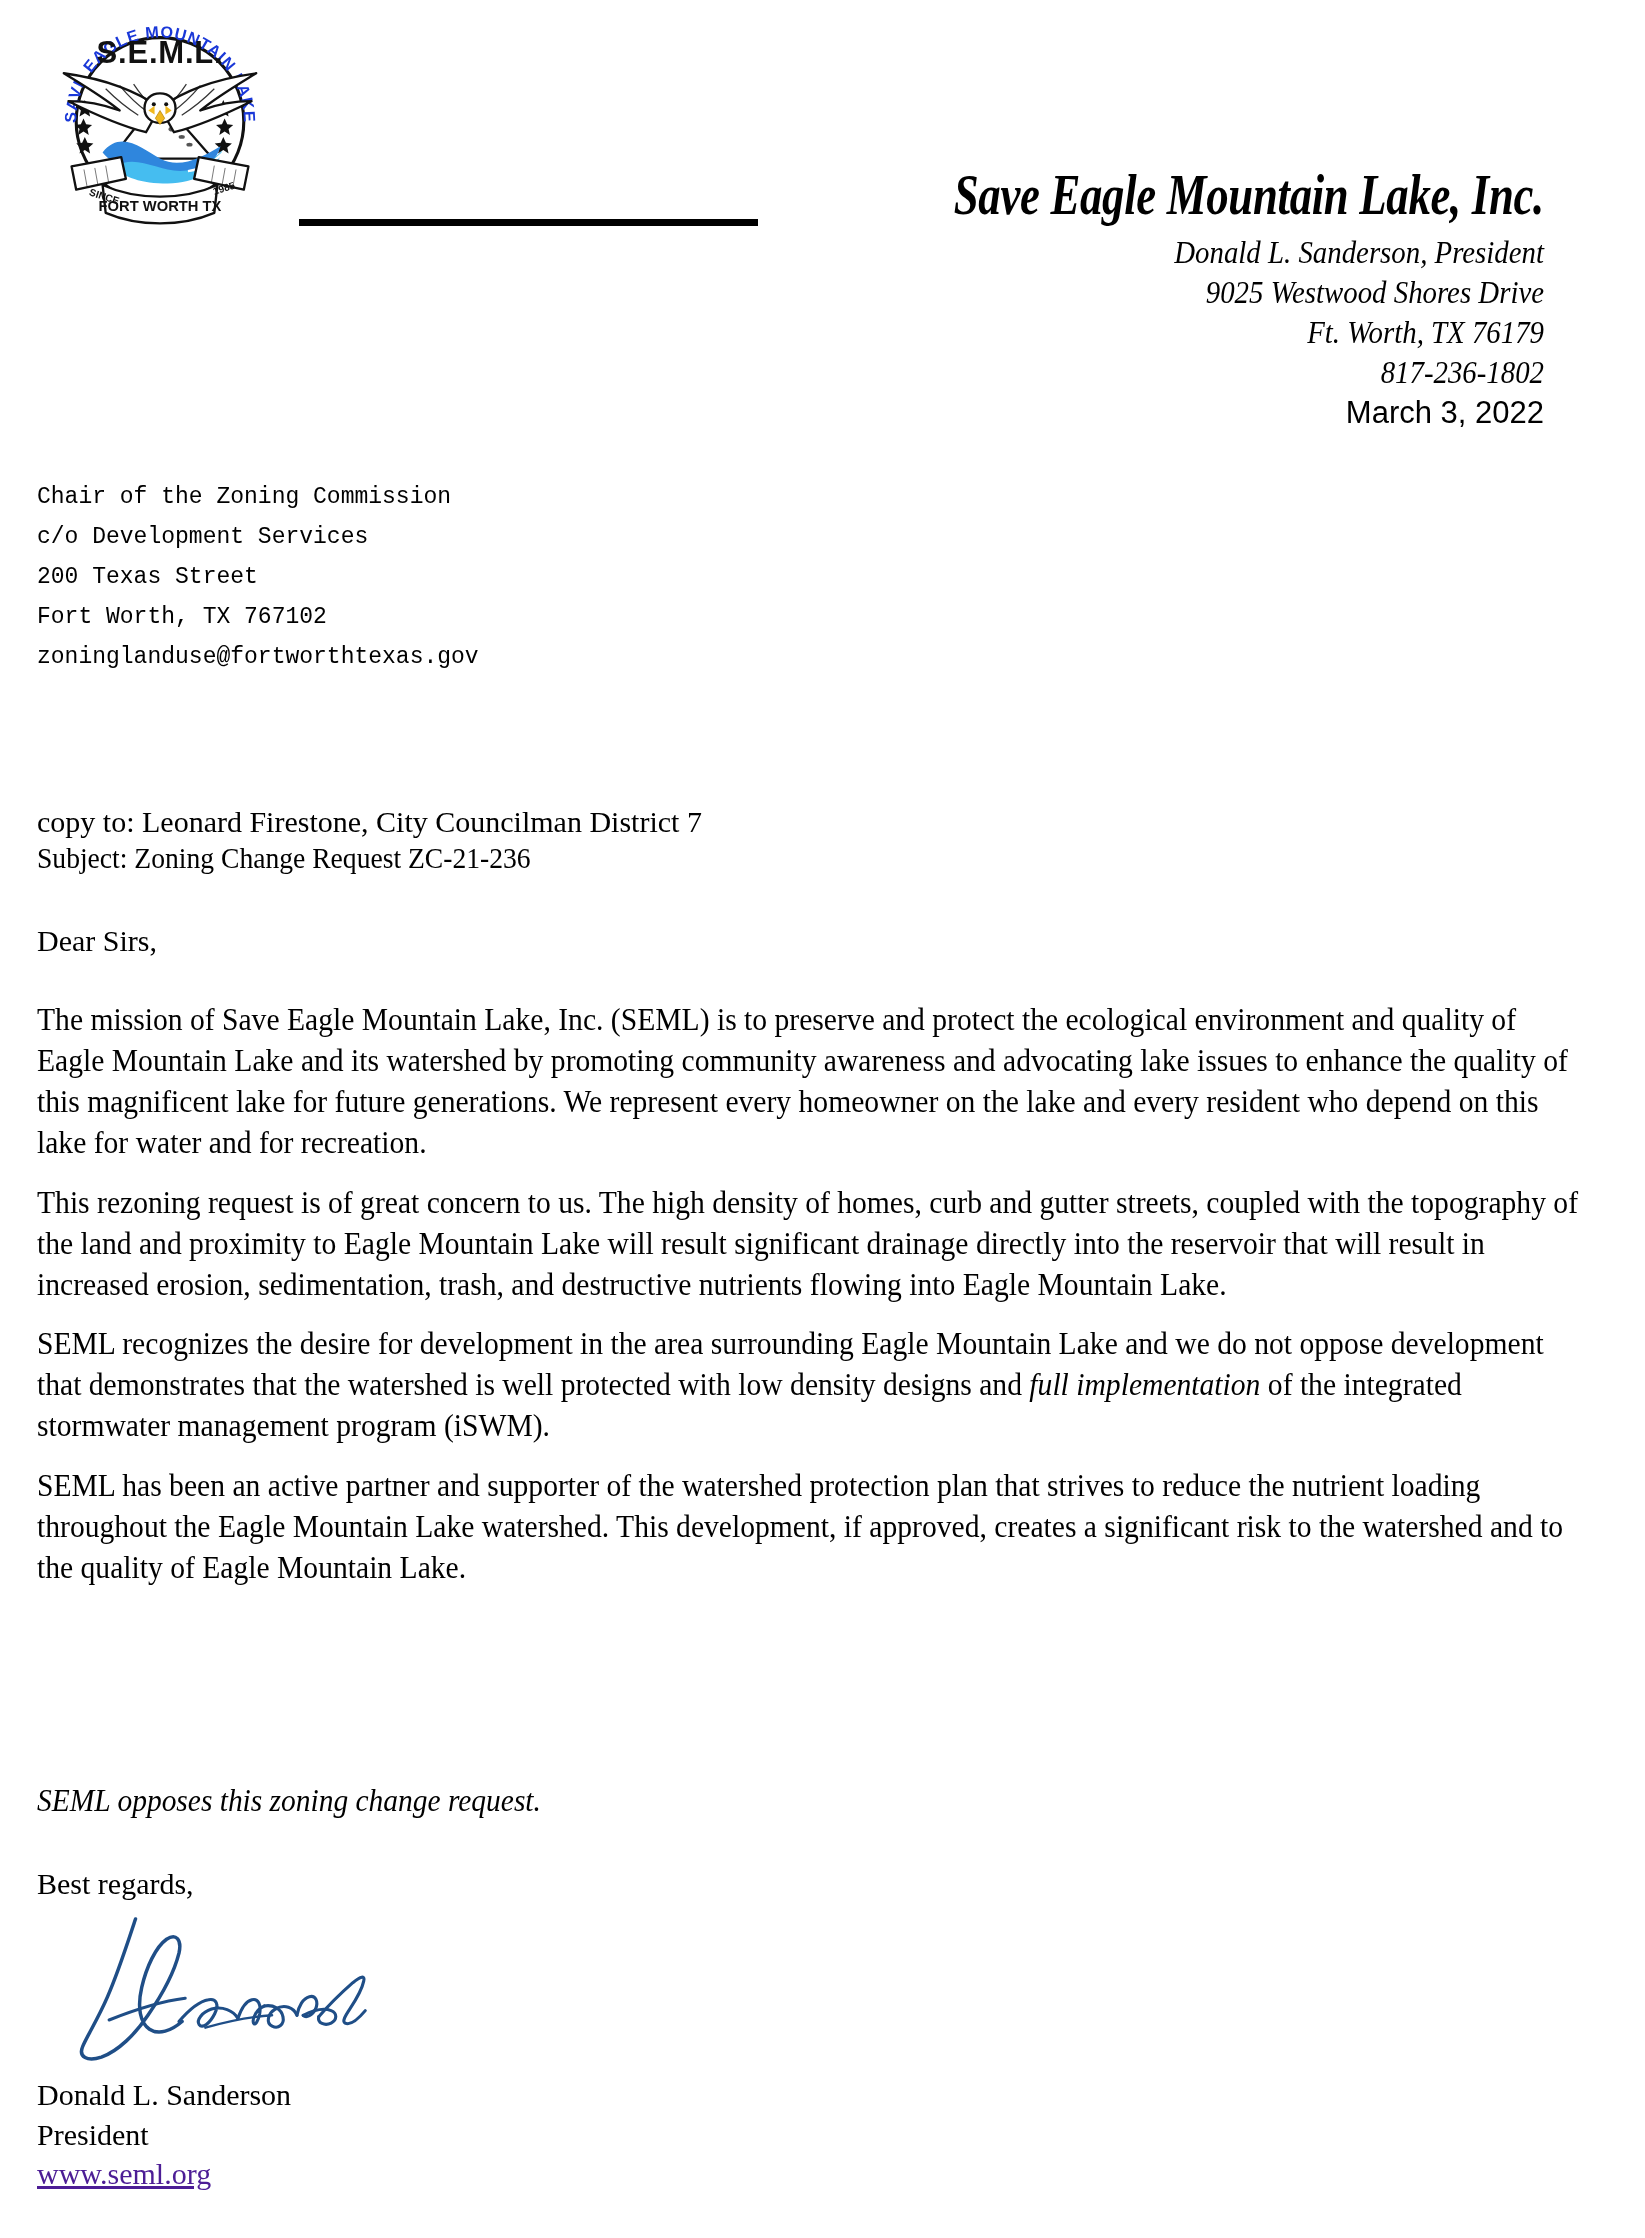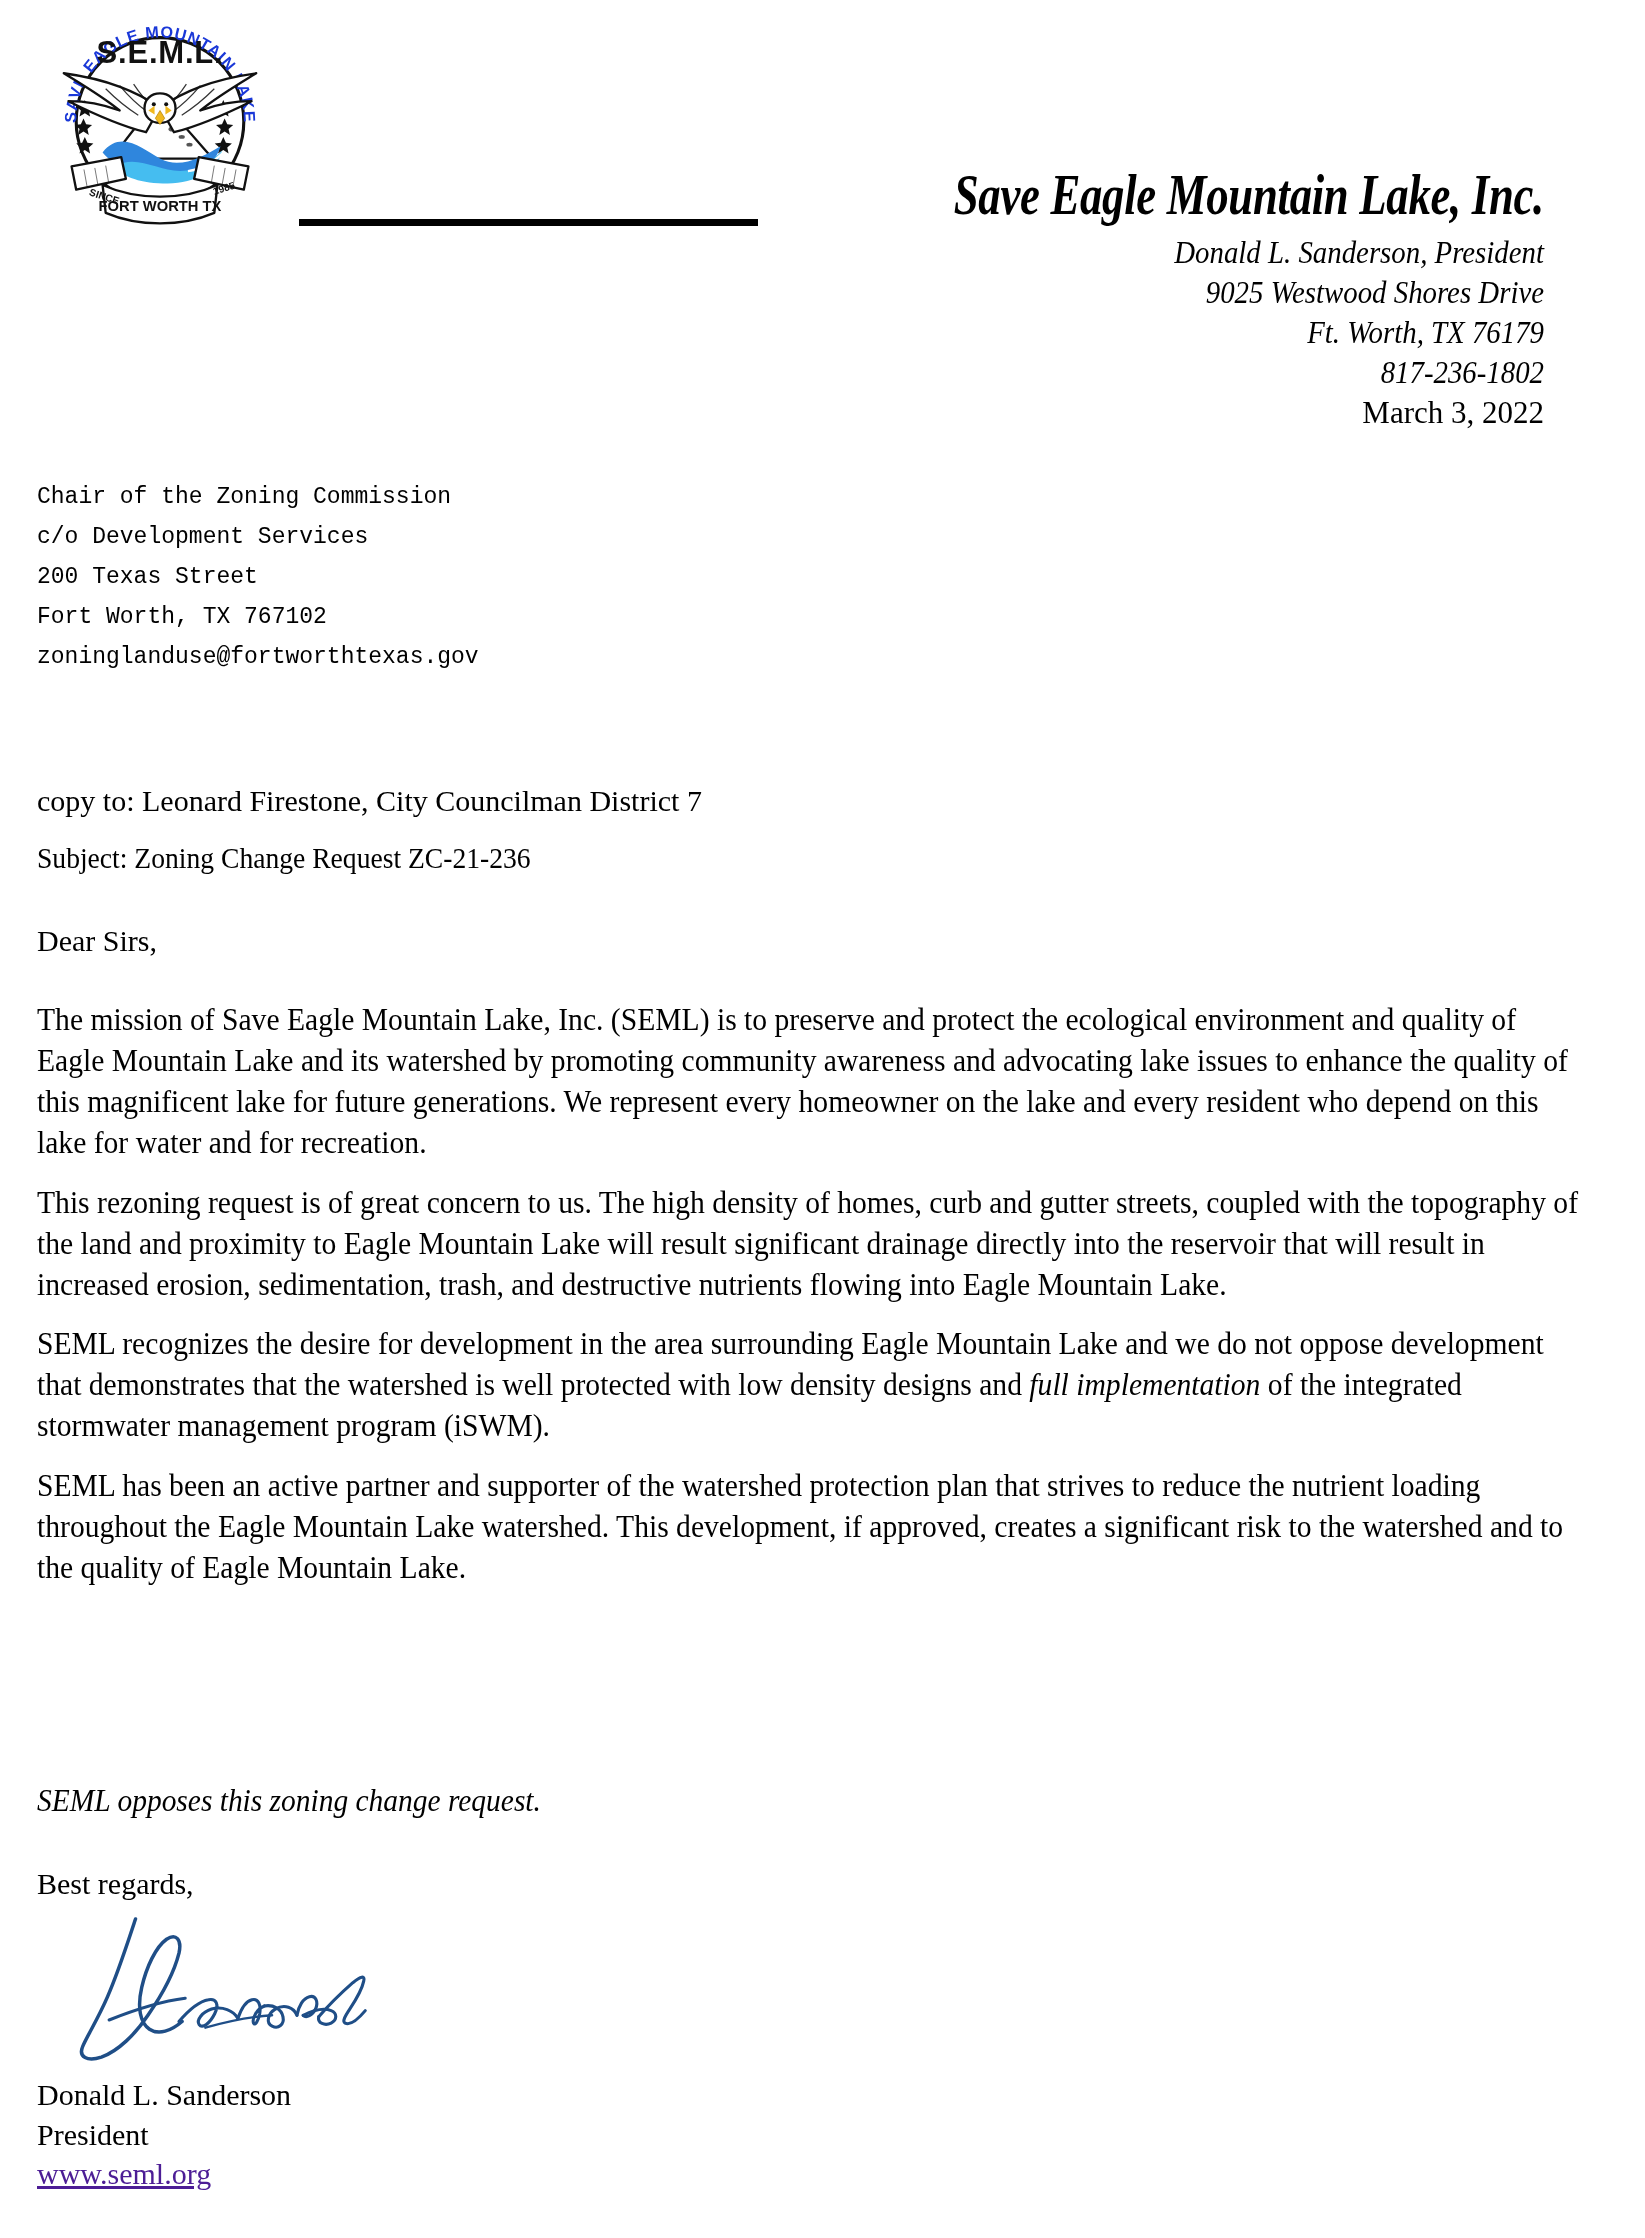--- a/index.html
+++ b/index.html
@@ -69,21 +69,21 @@
   .addr-line {
     font-family: "Liberation Serif", "DejaVu Serif", serif;
     font-style: italic;
     font-size: 31px;
     line-height: 40px;
     white-space: nowrap;
     transform: scaleX(0.93);
     transform-origin: right center;
   }
   .date-line {
-    font-family: Liberation Serif, serif;
+    font-family: Liberation Sans, sans-serif;
     font-style: normal;
     font-size: 31px;
     line-height: 40px;
     white-space: nowrap;
   }
 
   
   .recipient {
     position: absolute;
     left: 37px;
@@ -93,21 +93,21 @@
   .recipient .rline {
     font-size: 23px;
     line-height: 40px;
     white-space: nowrap;
     font-family: Liberation Mono, monospace;
   }
 
   .copy-line {
     position: absolute;
     left: 37px;
-    top: 781px;
+    top: 802px;
     font-size: 30px;
     line-height: 40px;
     white-space: nowrap;
   }
 
   .subject-line {
     position: absolute;
     left: 37px;
     top: 838px;
     font-size: 30px;

